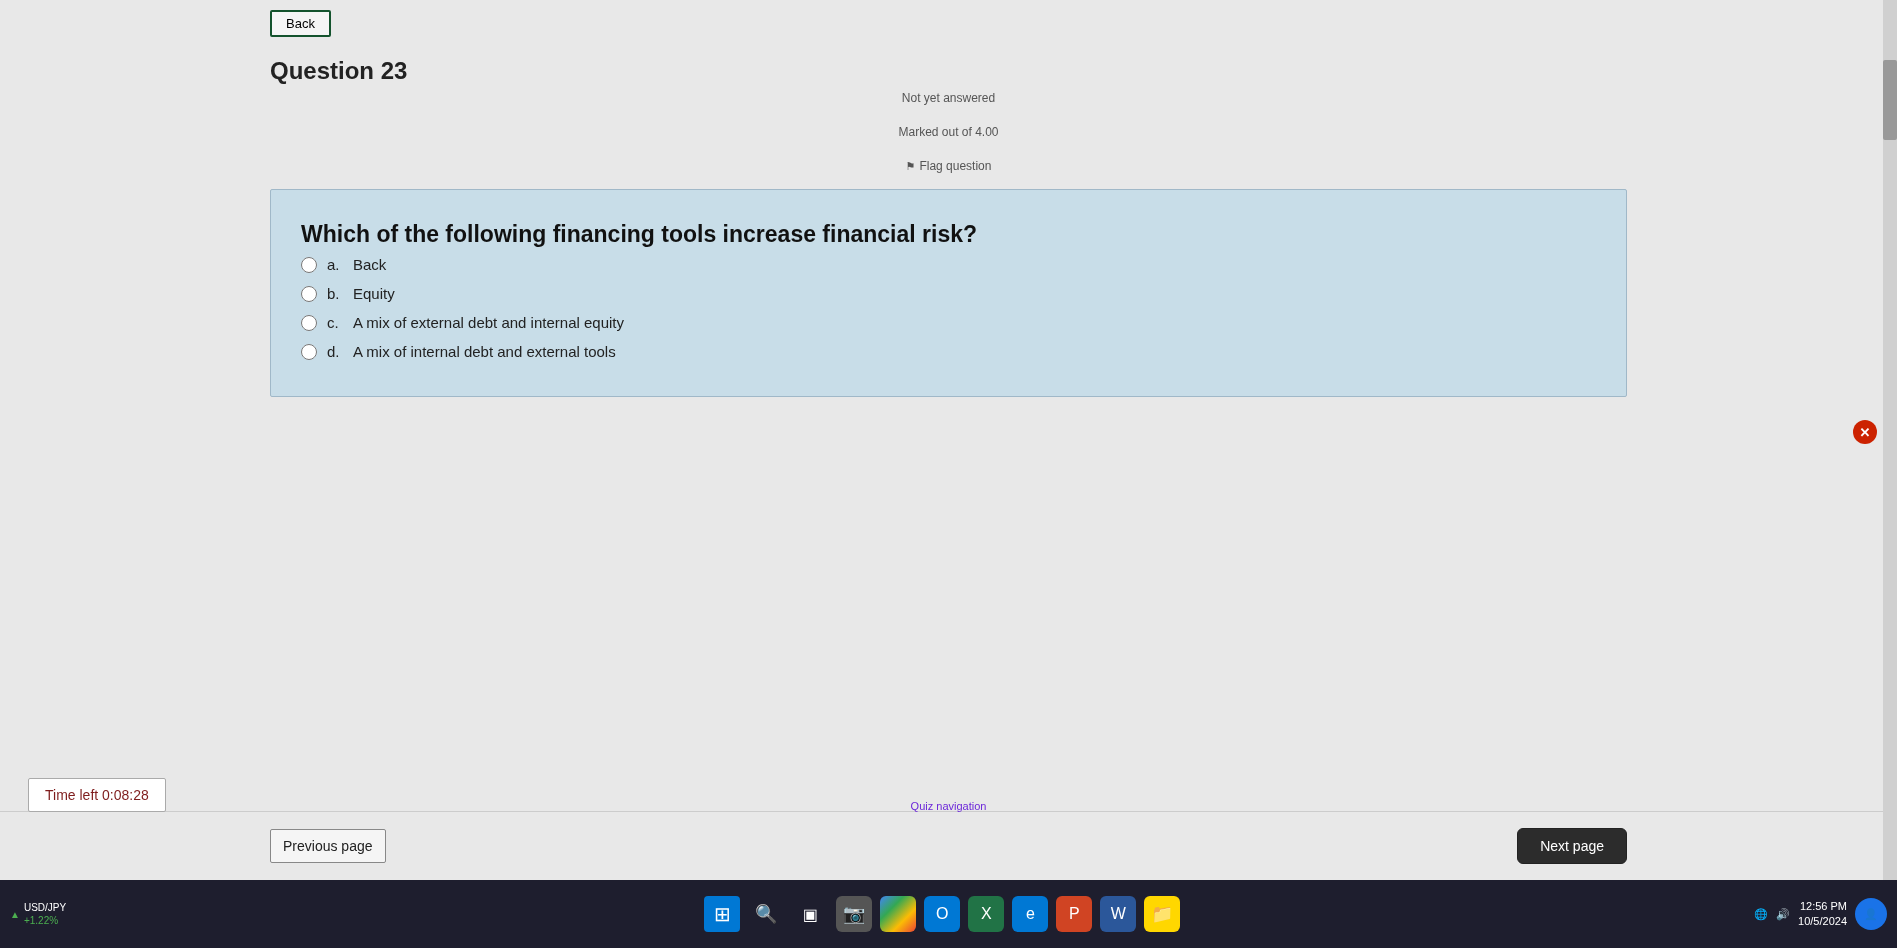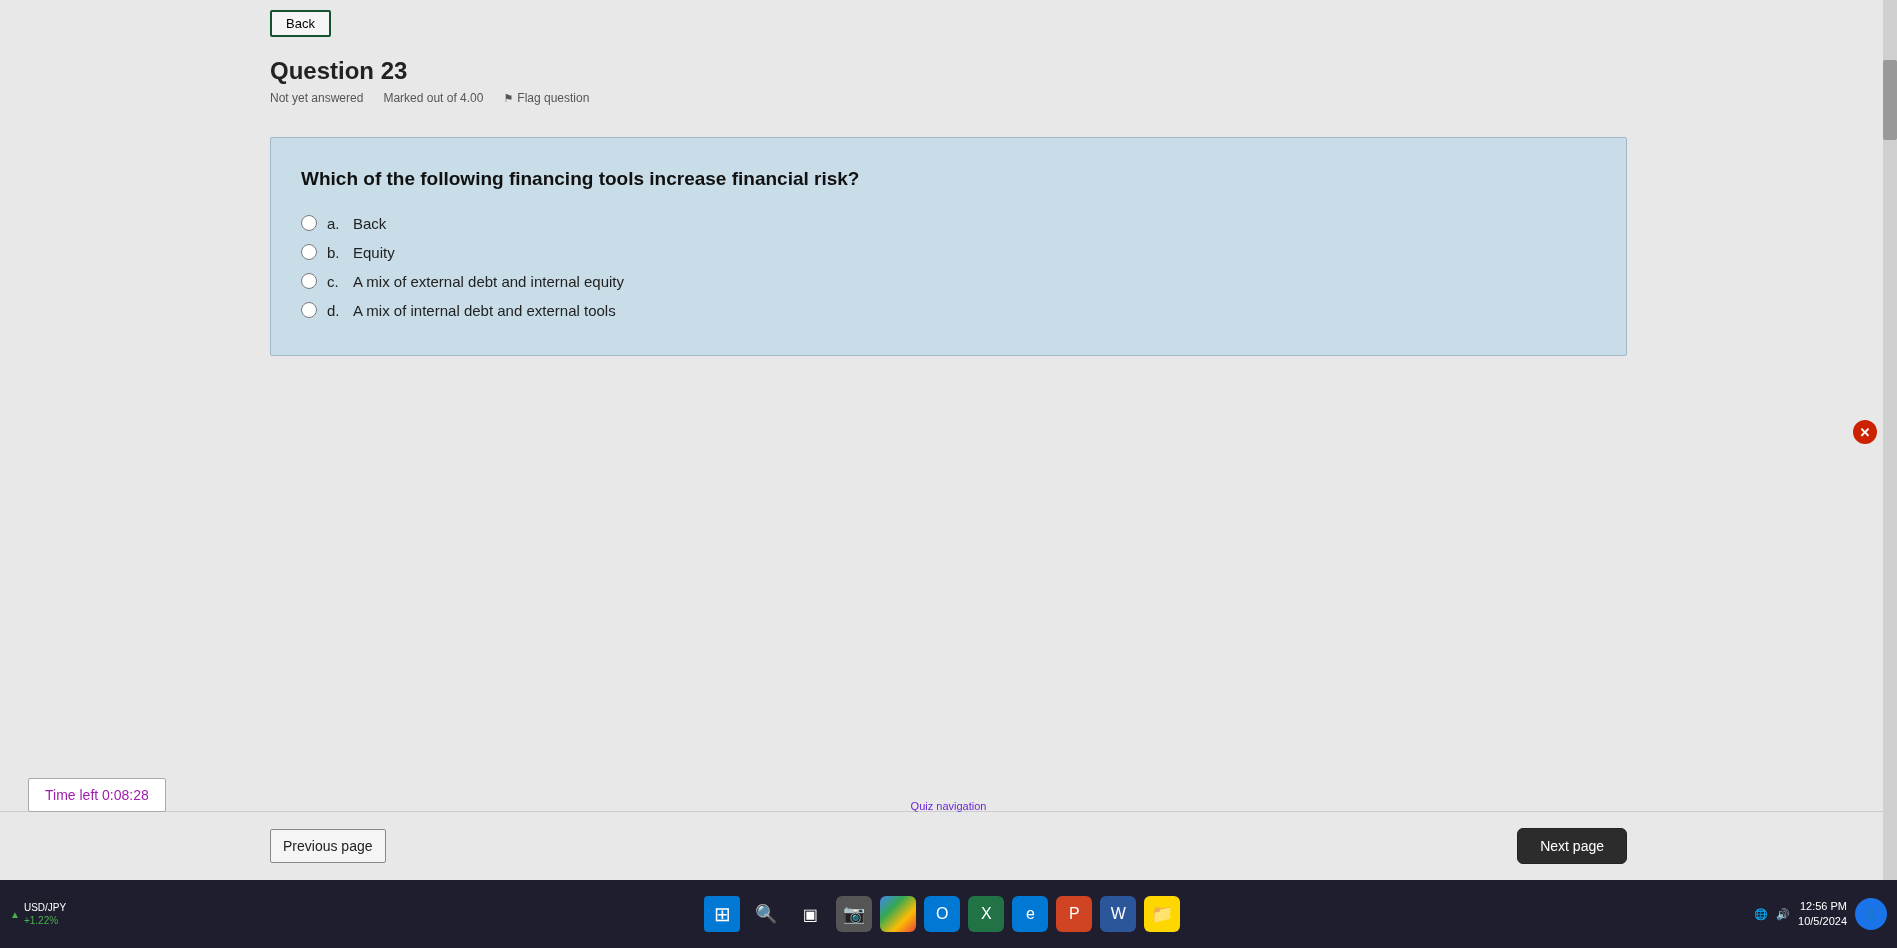--- a/index.html
+++ b/index.html
@@ -48,21 +48,22 @@
       color: #222;
       margin-bottom: 6px;
     }
 
     .question-meta {
       display: flex;
       align-items: center;
       gap: 20px;
       font-size: 12px;
       color: #555;
-      margin-bottom: 32px;
+      margin-bottom: 16px;
+      flex-direction: column;
     }
 
     .flag-question {
       display: flex;
       align-items: center;
       gap: 4px;
       cursor: pointer;
       color: #555;
     }
 
@@ -72,24 +73,24 @@
 
     .question-box {
       background: #c8dde8;
       border: 1px solid #a0b8c8;
       padding: 28px 30px 36px 30px;
       border-radius: 2px;
       margin-bottom: 30px;
     }
 
     .question-text {
-      font-size: 19px;
+      font-size: 23px;
       font-weight: bold;
       color: #111;
-      margin-bottom: 22px;
+      margin-bottom: 6px;
       line-height: 1.4;
     }
 
     .select-one {
       font-size: 14px;
       color: #333;
       margin-bottom: 16px;
     }
 
     .options-list {
@@ -158,21 +159,21 @@
     }
 
     .timer-box {
       position: absolute;
       bottom: 68px;
       left: 28px;
       background: #fff;
       border: 1px solid #aaa;
       padding: 8px 16px;
       font-size: 14px;
-      color: #a21caf;
+      color: #7f1d1d;
       border-radius: 2px;
     }
 
     .quiz-nav-label {
       position: absolute;
       bottom: 68px;
       left: 50%;
       transform: translateX(-50%);
       font-size: 11px;
       color: #6d28d9;

